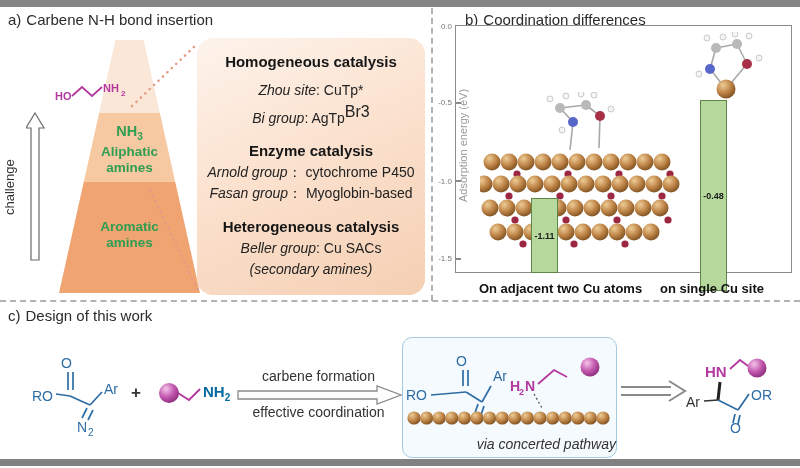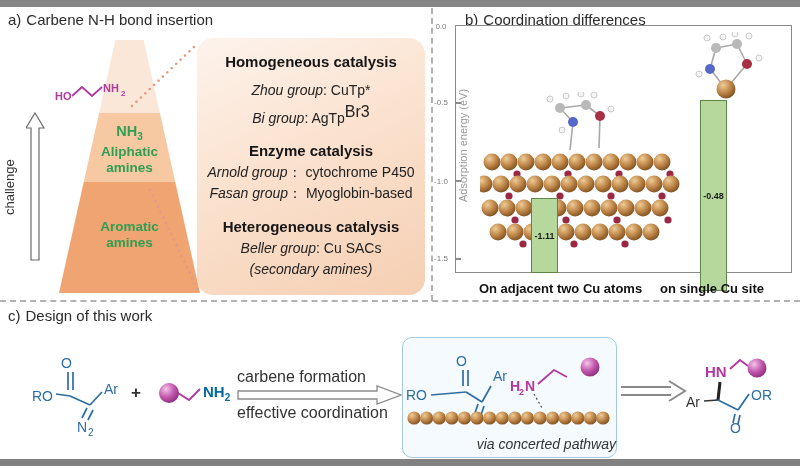--- a/index.html
+++ b/index.html
@@ -21,29 +21,29 @@
           padding:15px 4px;text-align:center;}
   .sec-h{font-weight:bold;font-size:15px;color:#161616;margin-bottom:3px;}
   .sec-r{font-size:14px;color:#222;line-height:21px;}
   .it{font-style:italic;}
   sup{font-size:16px;} sub{font-size:10px;}
   .dotl{stroke:#e29c86;stroke-width:2.6;stroke-dasharray:0.1 6;stroke-linecap:round;}
   .frame{left:455px;top:25px;width:337px;height:248px;border:1.5px solid #8a8a8a;
          box-sizing:border-box;background:#fff;}
   .ylab{left:457px;top:25px;height:240px;writing-mode:vertical-rl;transform:rotate(180deg);
         font-size:11px;color:#9a9a9a;text-align:center;}
-  .ytick{left:430px;width:22px;text-align:center;font-size:8px;color:#7a7a7a;}
+  .ytick{left:430px;width:22px;text-align:right;font-size:8px;color:#7a7a7a;}
   .ytickm{left:456px;width:5px;height:2px;background:#8a8a8a;}
   .bar{width:27px;background:#b6d89d;border:1px solid #5d8747;box-sizing:border-box;
        display:flex;align-items:center;justify-content:center;}
   .bval{font-size:9px;font-weight:bold;color:#1a1a1a;}
   .xlab{top:281px;text-align:center;font-size:13px;font-weight:bold;color:#111;}
   .hline{font-style:italic;font-size:15px;color:#222;text-align:center;}
   .mgtxt{color:#0369a1;font-weight:bold;font-size:15px;}
-  .alab{text-align:left;font-size:16px;color:#333;}
+  .alab{text-align:center;font-size:14px;color:#333;}
   .bluebox{border:1.5px solid #a5cade;border-radius:10px;background:#f4fafd;box-sizing:border-box;}
   .cap{position:absolute;left:0;bottom:5px;width:100%;text-align:right;font-style:italic;
        font-size:14px;color:#333;}
   .plus{font-size:17px;font-weight:bold;color:#333;}
   .mg-t{font:bold 11px "Liberation Sans",sans-serif;fill:#b3389e;}
   .mg-t-sub{font:bold 8px "Liberation Sans",sans-serif;fill:#b3389e;}
   .mg-t2{font:bold 15px "Liberation Sans",sans-serif;fill:#b3389e;}
   .mg-t3{font:bold 14px "Liberation Sans",sans-serif;fill:#b3389e;}
   .mg-t3s{font:bold 9px "Liberation Sans",sans-serif;fill:#b3389e;}
   .bl-t{font:14px "Liberation Sans",sans-serif;fill:#2e6da4;}
@@ -110,21 +110,21 @@
   </svg>
 
   <svg class="abs" style="left:0;top:0;pointer-events:none" width="430" height="300">
     <line x1="132" y1="106" x2="196" y2="45" class="dotl"></line>
     <line x1="150" y1="190" x2="198" y2="290" class="dotl"></line>
   </svg>
 
   <div class="abs catbox">
     <div>
       <div class="sec-h">Homogeneous catalysis</div>
-      <div class="sec-r"><span class="it">Zhou group</span><span>: CuTp*</span><sup></sup></div>
+      <div class="sec-r"><span class="it">Zhou site</span><span>: CuTp*</span><sup></sup></div>
       <div class="sec-r"><span class="it">Bi group</span><span>: AgTp</span><sup>Br3</sup></div>
     </div>
     <div>
       <div class="sec-h">Enzyme catalysis</div>
       <div class="sec-r"><span class="it">Arnold group</span><span>： cytochrome P450</span></div>
       <div class="sec-r"><span class="it">Fasan group</span><span>： Myoglobin-based</span></div>
     </div>
     <div>
       <div class="sec-h">Heterogeneous catalysis</div>
       <div class="sec-r"><span class="it">Beller group</span><span>: Cu SACs</span></div>

